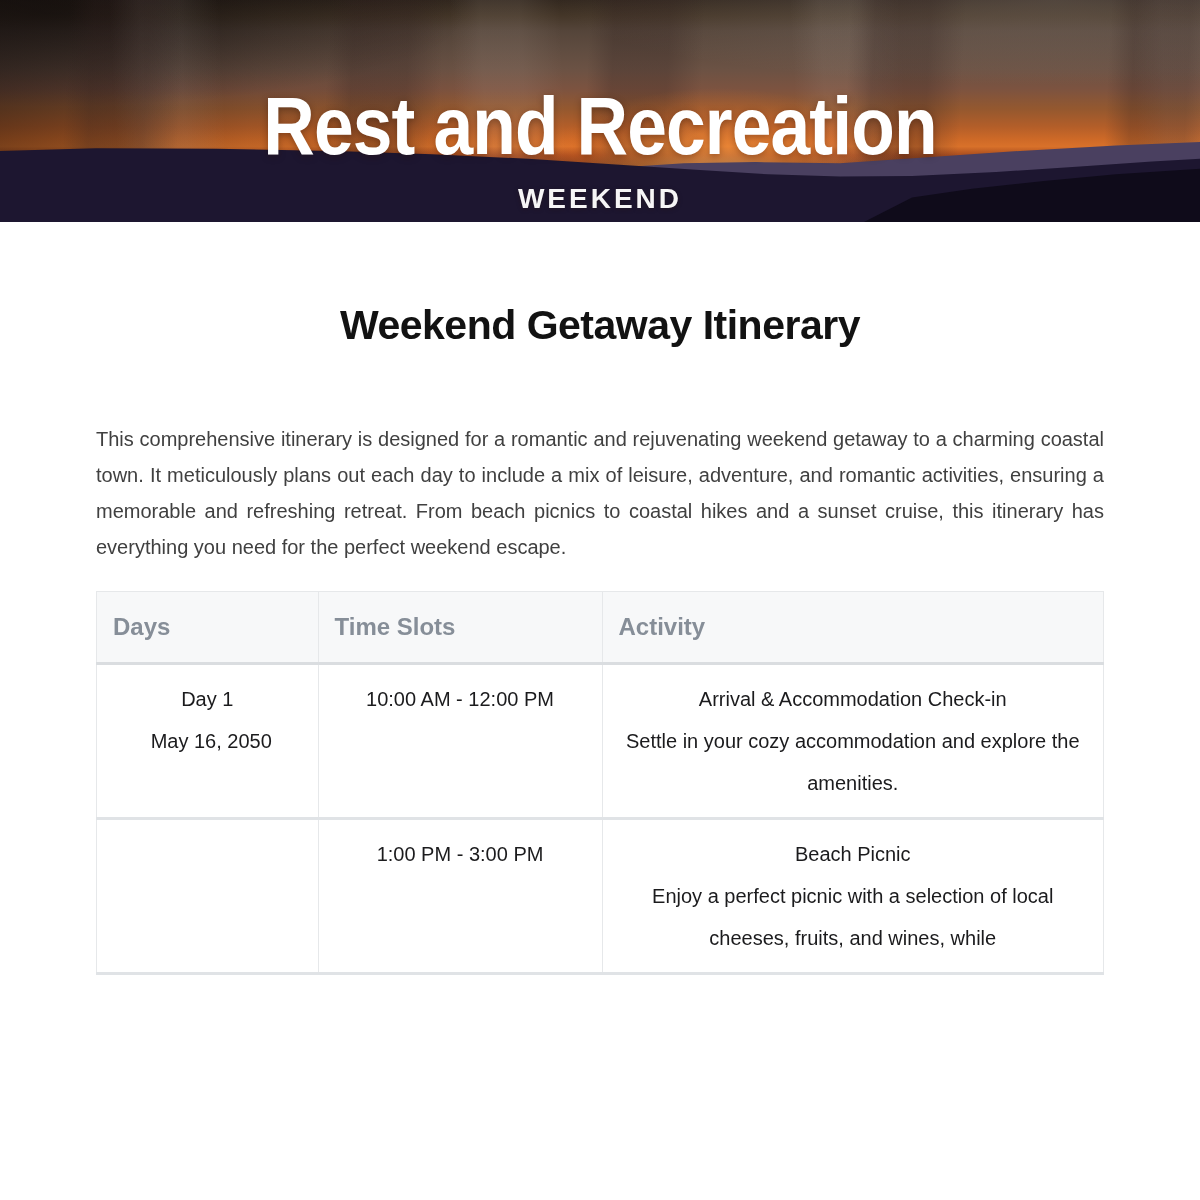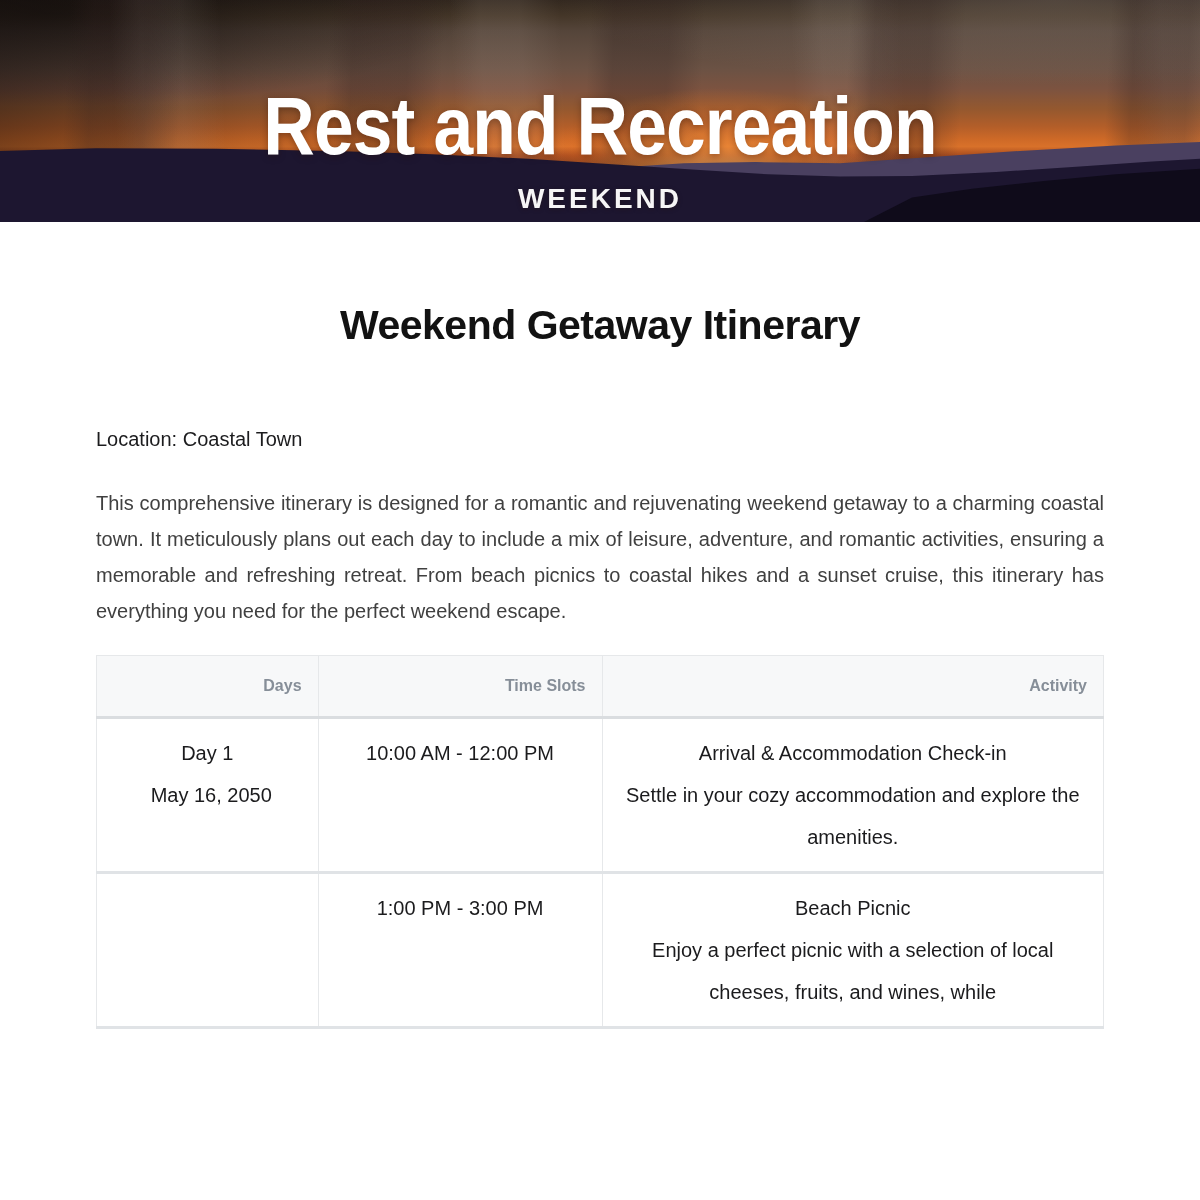--- a/index.html
+++ b/index.html
@@ -96,22 +96,22 @@
     text-align: justify;
   }
 
   table.itinerary {
     width: 100%; margin-top: 26px; border-collapse: collapse; table-layout: fixed;
   }
   .itinerary col.c-days { width: 22%; }
   .itinerary col.c-time { width: 28.2%; }
   .itinerary col.c-act  { width: 49.8%; }
   .itinerary th {
-    background: #f7f8f9; color: #868e98; font-weight: 700; font-size: 16px;
-    text-align: right; padding: 21px 16px;
+    background: #f7f8f9; color: #868e98; font-weight: 700; font-size: 24px;
+    text-align: left; padding: 21px 16px;
     border: 1px solid #e6e8ea; border-bottom: 3px solid #dadde0;
   }
   .itinerary td {
     vertical-align: top; font-size: 20px; line-height: 42px; color: #1b1b1d;
     padding: 13px 16px; border: 1px solid #e6e8ea; border-bottom: 3px solid #e0e3e6;
     background: #ffffff;
     text-align: center;
   }
   .itinerary td .date { font-weight: 400; margin-left: 8px; }
 </style>
@@ -137,21 +137,20 @@
   <div class="hero-text">
     <div class="hero-title">Rest and Recreation</div>
     <div class="hero-subtitle">WEEKEND</div>
   </div>
 </header>
 
 <main class="doc">
   <h1 class="doc-heading">Weekend Getaway Itinerary</h1>
 
   <div class="meta-block">
-    <div>Location: Coastal Town</div>
   </div>
 
   <p class="intro">This comprehensive itinerary is designed for a romantic and rejuvenating weekend getaway to a charming coastal town. It meticulously plans out each day to include a mix of leisure, adventure, and romantic activities, ensuring a memorable and refreshing retreat. From beach picnics to coastal hikes and a sunset cruise, this itinerary has everything you need for the perfect weekend escape.</p>
 
   <table class="itinerary">
     <colgroup>
         <col class="c-days">
         <col class="c-time">
         <col class="c-act">
       </colgroup>

